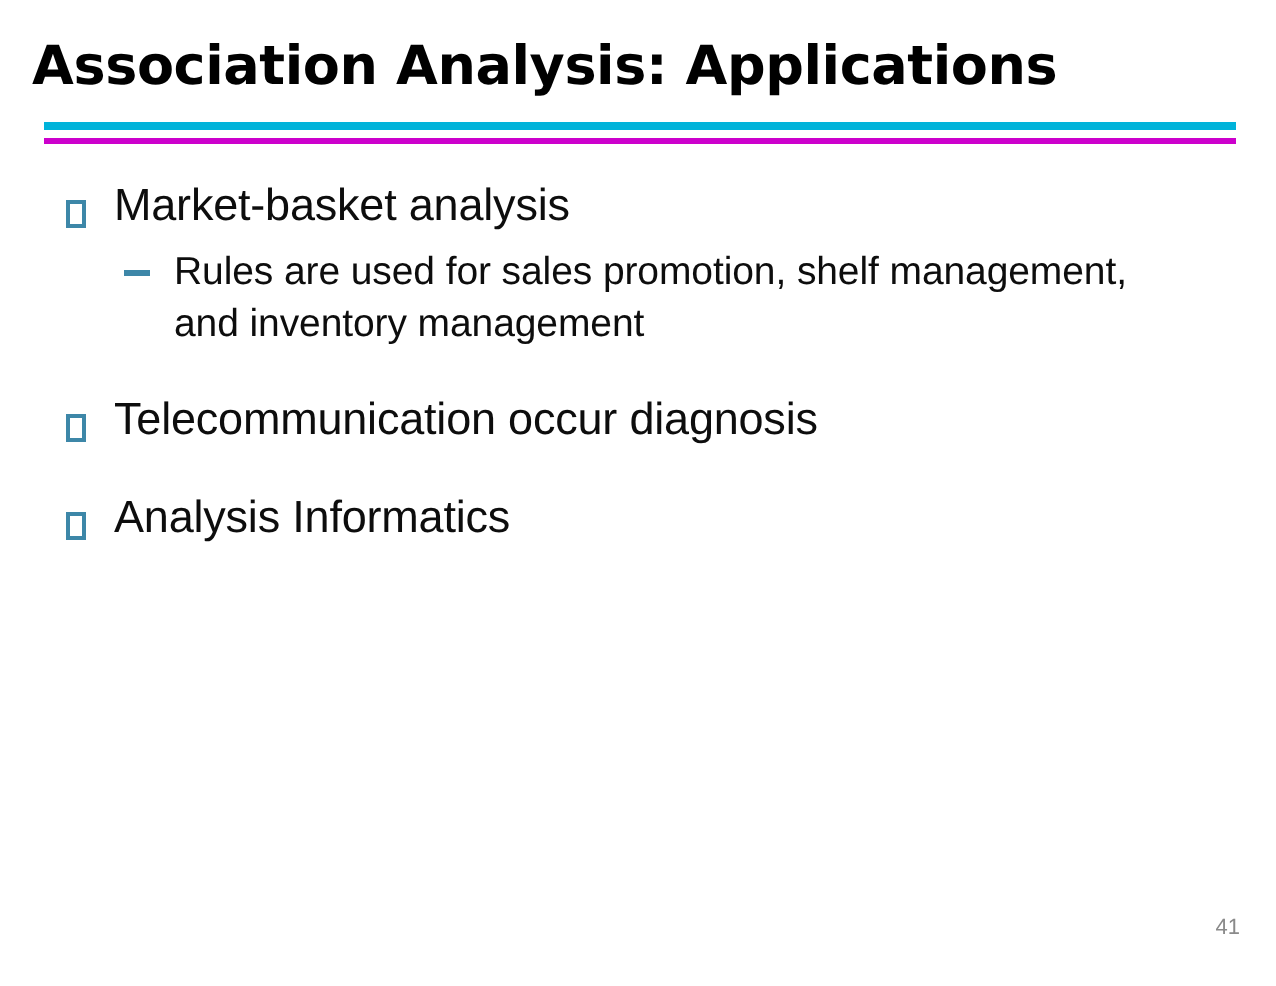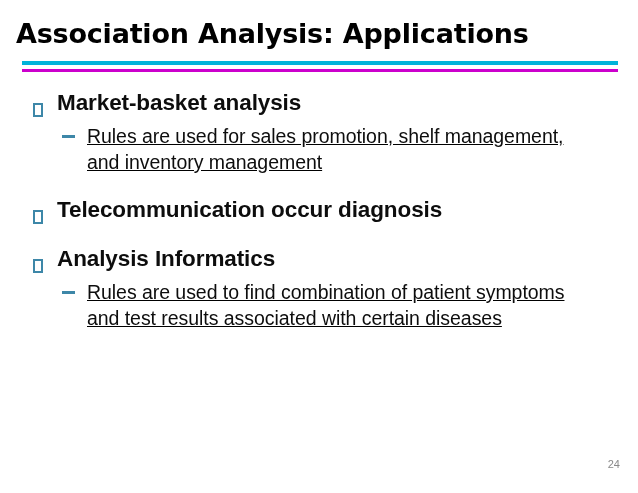--- a/index.html
+++ b/index.html
@@ -75,24 +75,23 @@
     margin-bottom: 20px;
   }
   .bullet-group:last-child {
     margin-bottom: 0;
   }
 
   
   .l1-row {
     position: relative;
     display: flex;
-    align-items: flex-end;
+    align-items: center;
     padding-left: 33px;
     min-height: 28px;
-    font-weight: bold;
   }
   .l1-marker {
     flex: 0 0 auto;
     width: 10px;
     height: 14px;
     margin-top: 8px;
     margin-right: 14px;
     border: 2px solid #3d87a8;
     background: #ffffff;
     box-sizing: border-box;
@@ -105,21 +104,20 @@
     letter-spacing: -0.1px;
   }
 
   
   .l2-row {
     position: relative;
     display: flex;
     align-items: flex-start;
     padding-left: 62px;
     margin-top: 6px;
-    text-decoration: underline;
   }
   .l2-marker {
     flex: 0 0 auto;
     width: 13px;
     height: 3px;
     margin-top: 12px;
     margin-right: 12px;
     background: #3d87a8;
   }
   .l2-text {
@@ -171,23 +169,19 @@
         <span class="l1-marker"></span>
         <span class="l1-text">Telecommunication occur diagnosis</span>
       </div>
     </div>
 
     <div class="bullet-group">
       <div class="l1-row">
         <span class="l1-marker"></span>
         <span class="l1-text">Analysis Informatics</span>
       </div>
-      <div class="l2-row">
-        <span class="l2-marker"></span>
-        <span class="l2-text">Rules are used to find combination of patient symptoms and test results associated with certain diseases</span>
-      </div>
     </div>
 
   </div>
 
-  <div class="page-number">24</div>
+  <div class="page-number">41</div>
 
 </div>
 
 </body></html>

